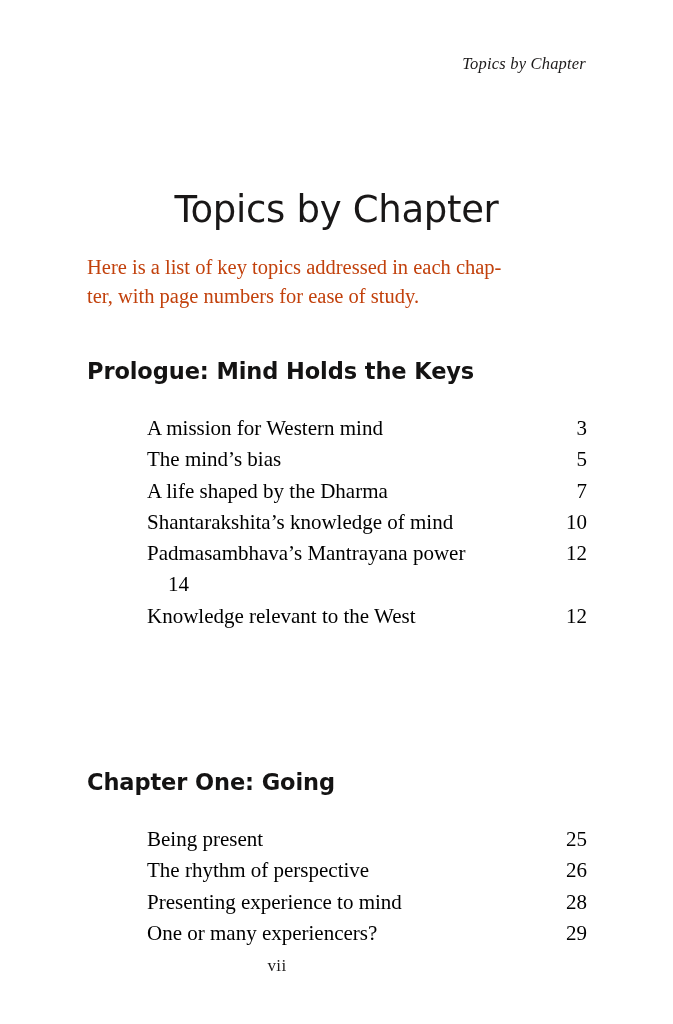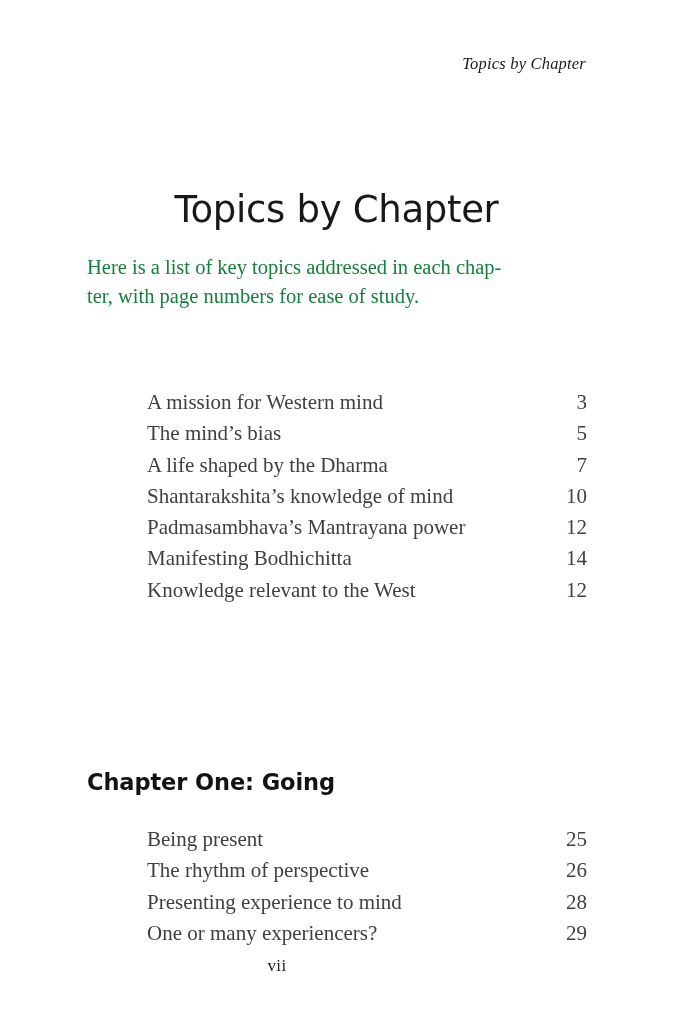--- a/index.html
+++ b/index.html
@@ -53,21 +53,21 @@
 
   
   .intro {
     position: absolute;
     top: 232px;
     left: 87px;
     width: 506px;
     font-family: "Liberation Serif", serif;
     font-size: 20.5px;
     line-height: 29px;
-    color: #15803d;
+    color: #c2410c;
   }
   .intro .line {
     display: block;
     white-space: nowrap;
   }
 
   
   .section {
     position: absolute;
     left: 87px;
@@ -95,21 +95,21 @@
     width: 440px;
   }
 
   .entry {
     display: flex;
     align-items: center;
     justify-content: space-between;
     font-family: "Liberation Serif", serif;
     font-size: 21px;
     line-height: 31.3px;
-    color: #404040;
+    color: #000000;
   }
   .entry-title {
     white-space: nowrap;
   }
   .entry-page {
     white-space: nowrap;
     text-align: right;
     min-width: 28px;
     padding-left: 14px;
   }
@@ -135,20 +135,21 @@
   <div class="running-header">Topics by Chapter</div>
 
   <h1 class="page-title">Topics by Chapter</h1>
 
   <p class="intro">
     <span class="line">Here is a list of key topics addressed in each chap-</span>
     <span class="line">ter, with page numbers for ease of study.</span>
   </p>
 
   <section class="section section-prologue">
+    <h2 class="section-heading">Prologue: Mind Holds the Keys</h2>
     <ul class="entry-list">
       <li class="entry">
         <span class="entry-title">A mission for Western mind</span>
         <span class="entry-page">3</span>
       </li>
       <li class="entry">
         <span class="entry-title">The mind’s bias</span>
         <span class="entry-page">5</span>
       </li>
       <li class="entry">
@@ -157,21 +158,20 @@
       </li>
       <li class="entry">
         <span class="entry-title">Shantarakshita’s knowledge of mind</span>
         <span class="entry-page">10</span>
       </li>
       <li class="entry">
         <span class="entry-title">Padmasambhava’s Mantrayana power</span>
         <span class="entry-page">12</span>
       </li>
       <li class="entry">
-        <span class="entry-title">Manifesting Bodhichitta</span>
         <span class="entry-page">14</span>
       </li>
       <li class="entry">
         <span class="entry-title">Knowledge relevant to the West</span>
         <span class="entry-page">12</span>
       </li>
     </ul>
   </section>
 
   <section class="section section-chapter-one">

